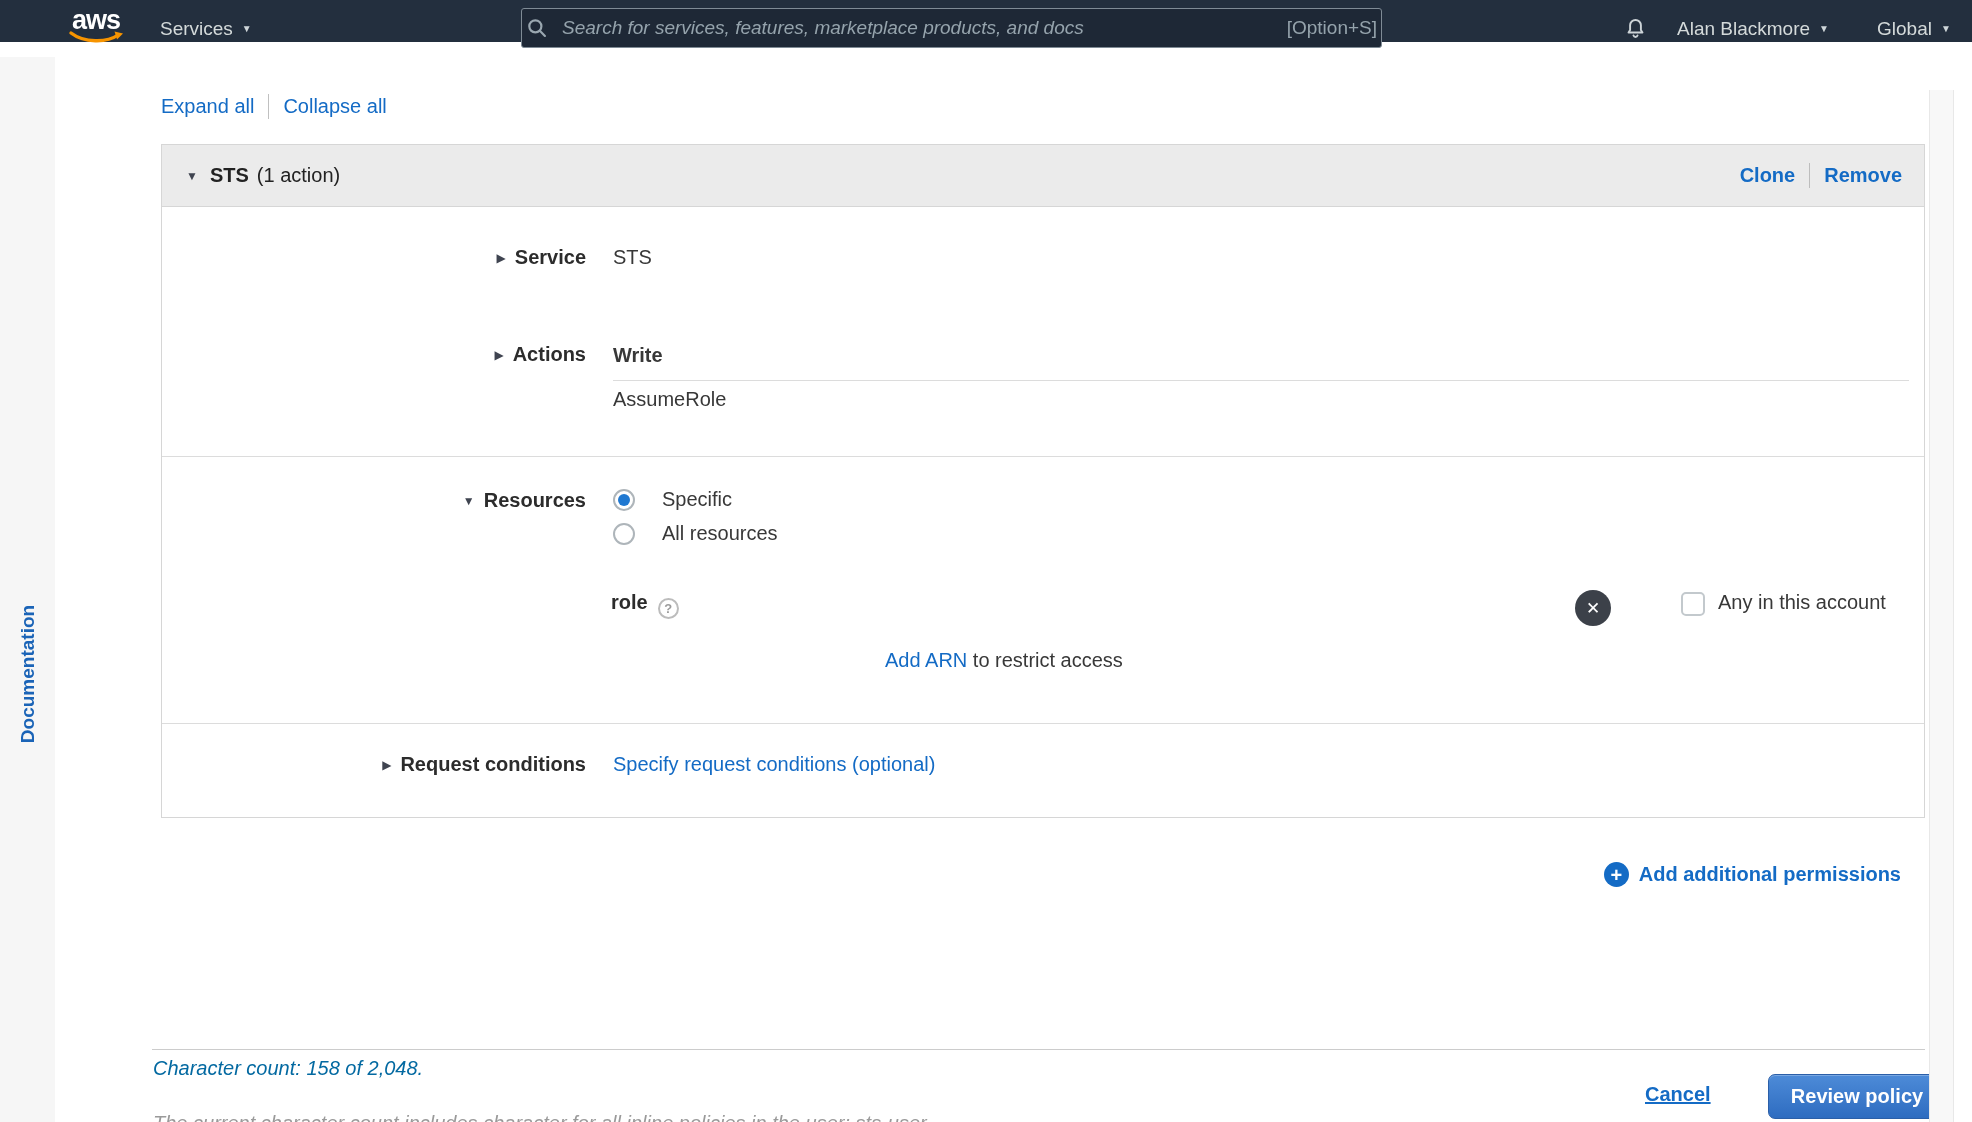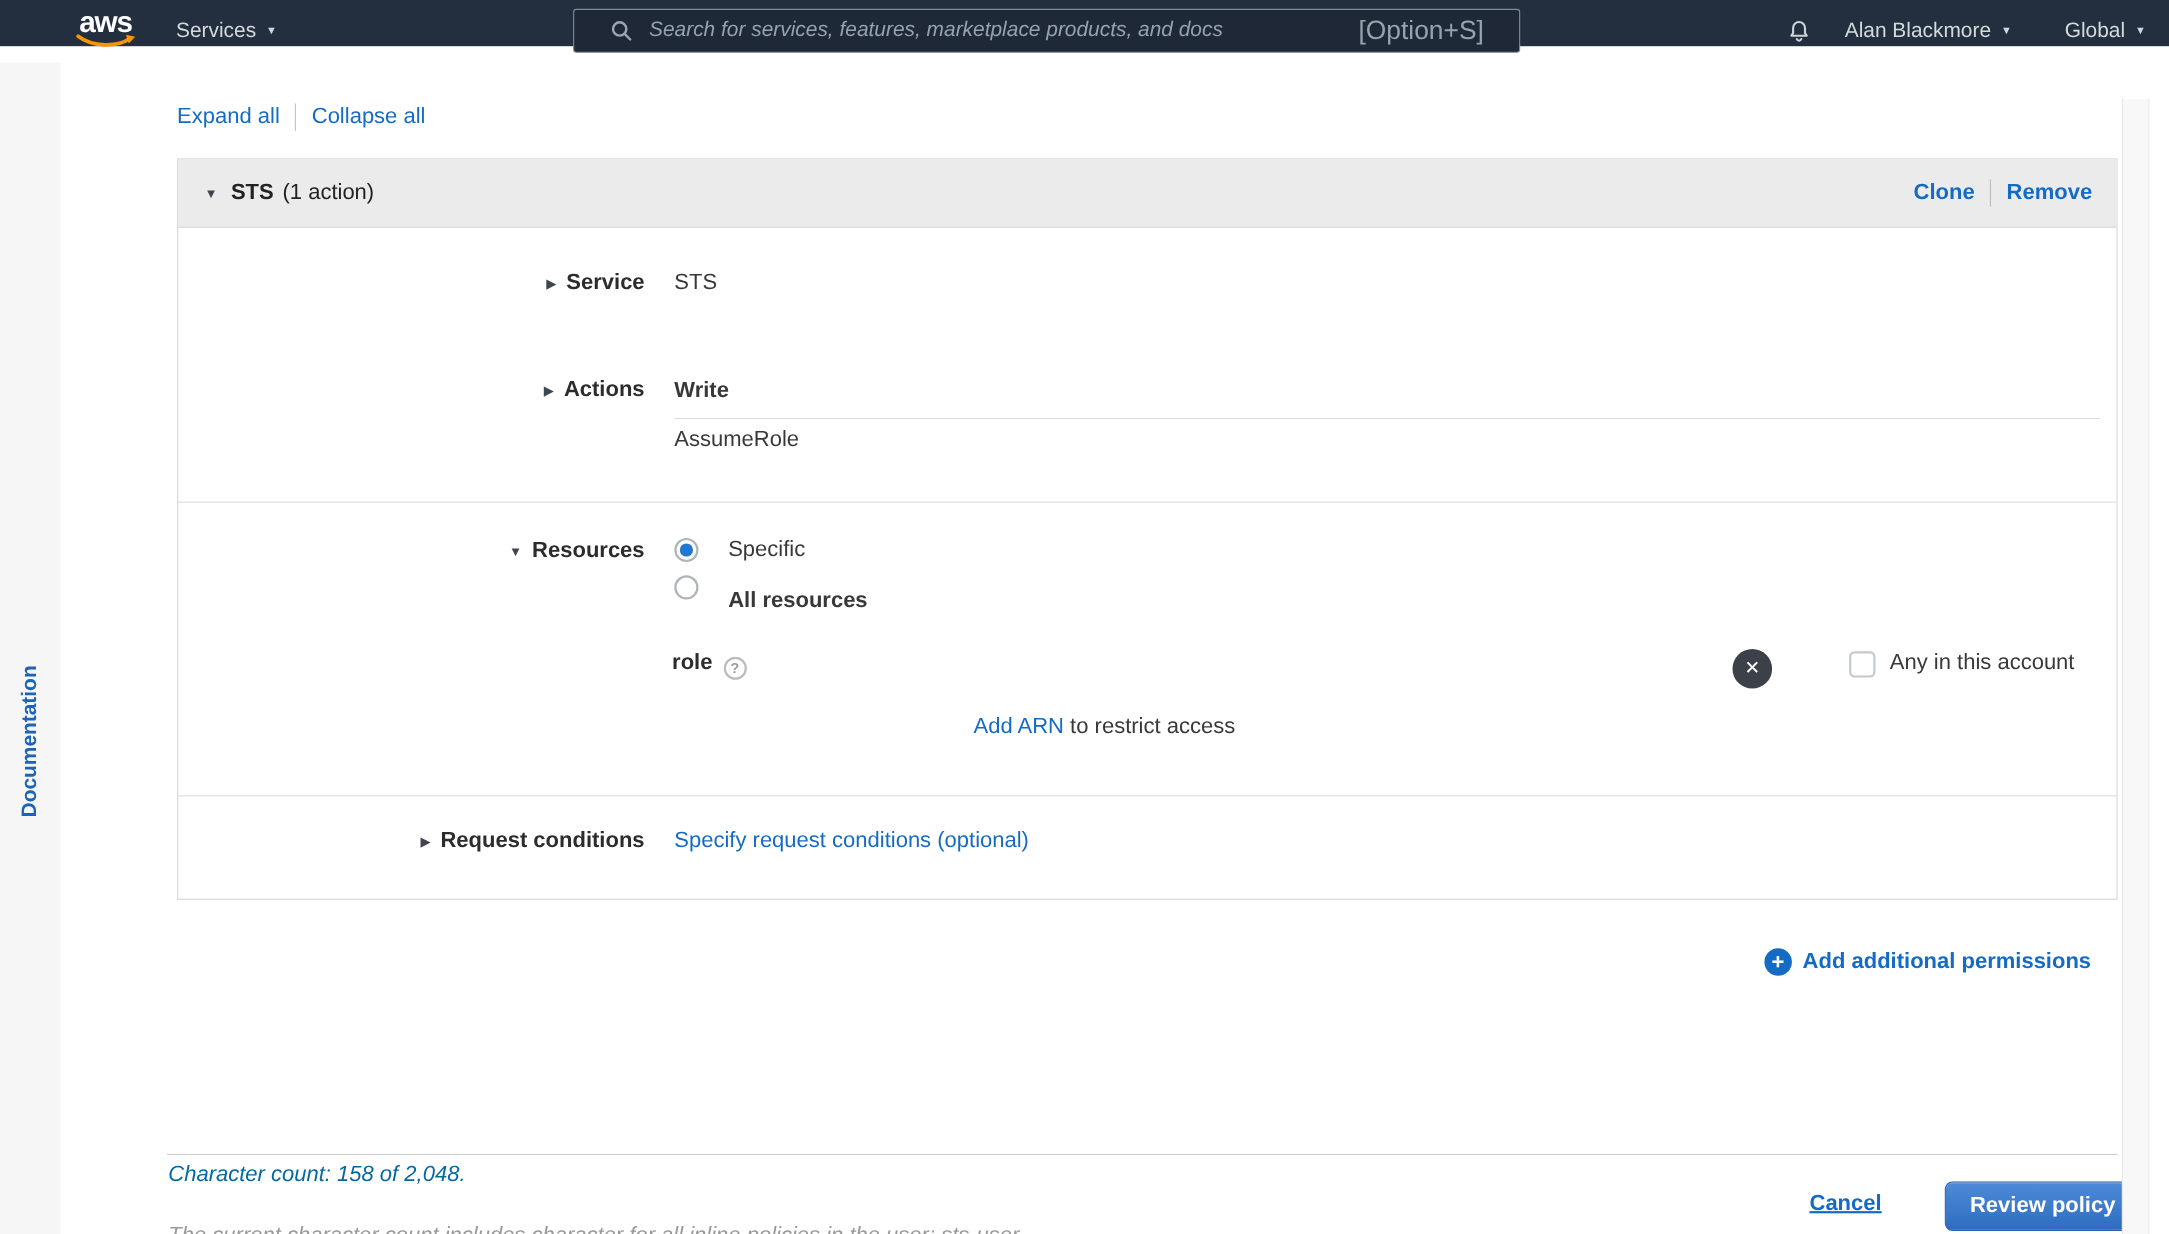--- a/index.html
+++ b/index.html
@@ -8,26 +8,26 @@
 
   
   .topnav{position:absolute;left:0;top:0;width:1972px;height:42px;background:#232f3e;}
   .logo{position:absolute;left:60px;top:6px;width:72px;text-align:center;cursor:pointer;}
   .logo .aws-word{color:#fff;font-weight:bold;font-size:27px;letter-spacing:-1px;line-height:28px;}
   .logo svg{display:block;margin:-4px auto 0 auto;}
   .nav-item{position:absolute;top:0;height:57px;display:flex;align-items:center;color:#d4dada;font-size:19px;}
   .services{left:160px;text-align:right;}
   .caret{font-size:10px;color:#cfd6d9;margin-left:9px;}
   .searchbox{position:absolute;left:521px;top:8px;width:861px;height:40px;background:#1e2836;
-             border:1px solid #7f8b95;border-radius:3px;display:flex;align-items:center;padding:0 32px;box-sizing:border-box;}
+             border:1px solid #7f8b95;border-radius:3px;display:flex;align-items:center;padding:0 4px;box-sizing:border-box;}
   .searchbox svg{flex:0 0 auto;margin-right:12px;}
   .searchbox input{flex:1 1 auto;background:transparent;border:none;outline:none;
              font-family:inherit;font-size:19px;font-style:italic;color:#c5ced4;}
   .searchbox input::placeholder{color:#95a3ac;opacity:1;font-style:italic;}
-  .search-shortcut{flex:0 0 auto;color:#95a3ac;font-size:24px;margin-left:12px;}
+  .search-shortcut{flex:0 0 auto;color:#95a3ac;font-size:19px;margin-left:12px;}
   .bell{left:1622px;}
   .user{left:1677px;}
   .region{left:1877px;}
 
   
   .left-rail{position:absolute;left:0;top:57px;width:55px;height:1065px;background:#f6f6f6;}
   .doc-tab{position:absolute;top:617px;left:28px;transform:translate(-50%,-50%) rotate(-90deg);
            white-space:nowrap;font-weight:bold;font-size:19px;color:#1b64b7;cursor:pointer;}
 
   
@@ -185,21 +185,21 @@
     <div class="hrule" style="top:311px;"></div>
 
     <div class="abs lblcol" style="top:344px;">
       <span class="tri">▼</span>
       <span>Resources</span>
     </div>
 
     <div class="radio sel" style="left:451px;top:344px;"></div>
     <div class="abs val" style="left:500px;top:343px;">Specific</div>
     <div class="radio" style="left:451px;top:378px;"></div>
-    <div class="abs val" style="left:500px;top:390px;font-weight:bold;">All resources</div>
+    <div class="abs val" style="left:500px;top:377px;">All resources</div>
 
     <div class="abs" style="left:449px;top:446px;font-size:20px;font-weight:bold;color:#2c2c2c;">
       <span>role</span><span class="qicon">?</span>
     </div>
 
     <div class="xicon">✕</div>
     <div class="checkbox" style="left:1519px;top:447px;"></div>
     <div class="abs val" style="left:1556px;top:446px;">Any in this account</div>
 
     <div class="abs" style="left:723px;top:504px;font-size:20px;color:#383838;">

